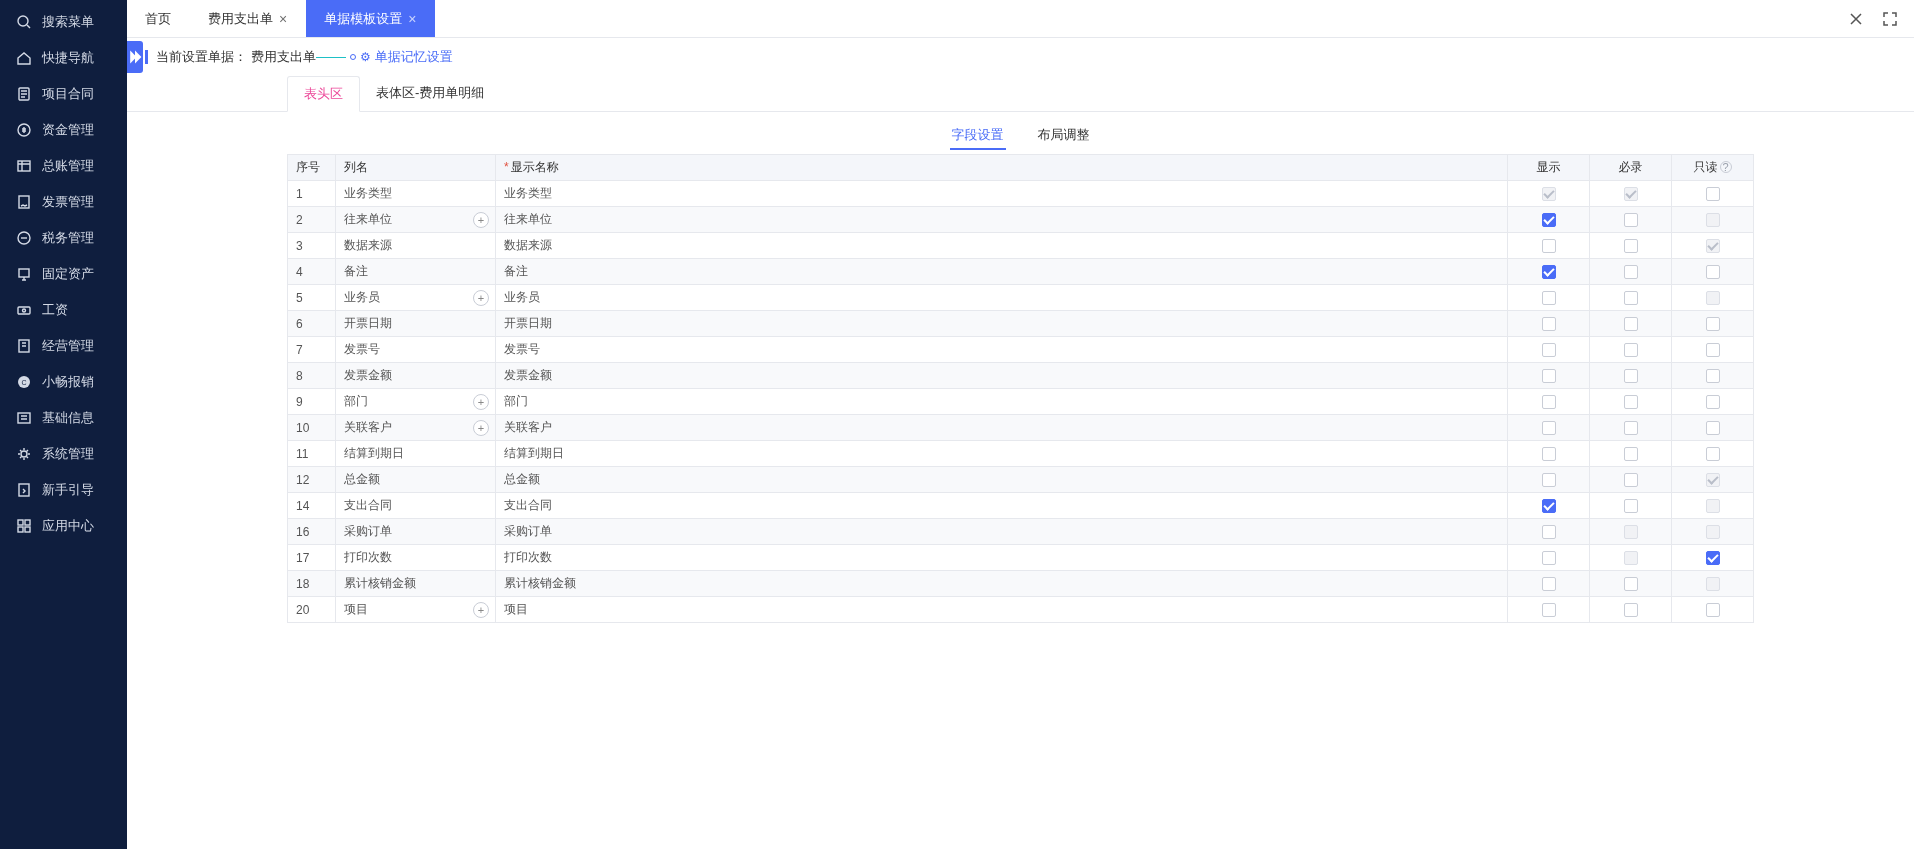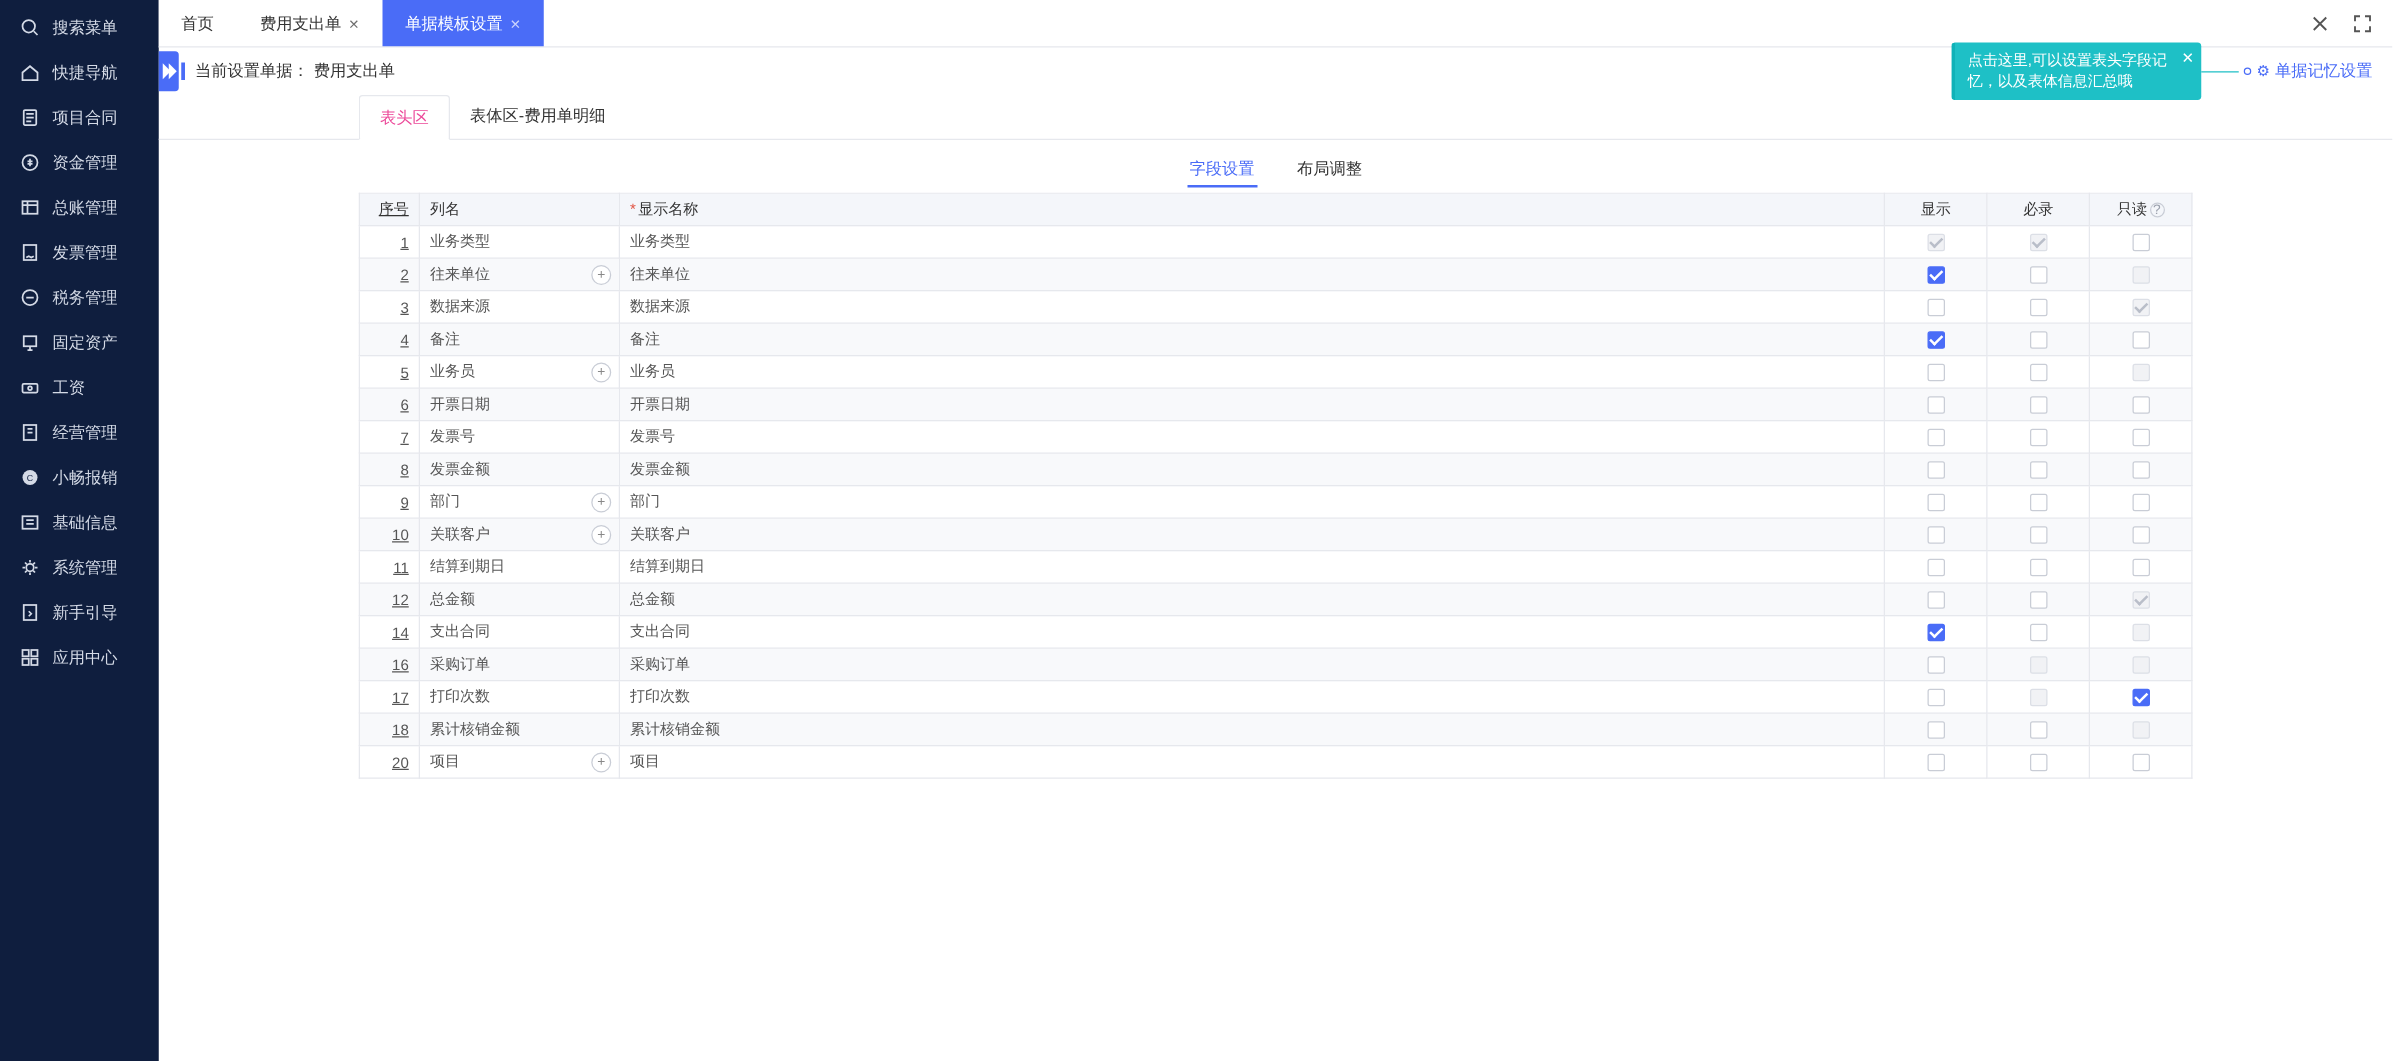--- a/index.html
+++ b/index.html
@@ -43,21 +43,21 @@
 
 .inner-tabs { display: flex; justify-content: center; gap: 30px; padding: 10px 0 4px; }
 .inner-tab { font-size: 13px; padding: 4px 2px; cursor: pointer; color: #333; }
 .inner-tab.active { color: #4a6cf7; border-bottom: 2px solid #4a6cf7; }
 
 
 .table-wrap { padding: 0 160px; flex: 1; overflow: auto; }
 table { width: 100%; border-collapse: collapse; }
 th, td { border: 1px solid #e6e8ed; padding: 0 8px; height: 26px; font-size: 12px; text-align: left; font-weight: normal; }
 th { background: #f4f6fa; color: #333; }
-.col-idx { width: 48px; text-align: right; text-decoration: underline; }
+.col-idx { width: 48px; text-align: left; }
 .col-name { width: 160px; position: relative; }
 .col-cb { width: 82px; text-align: center; }
 .req-star { color: #e15241; margin-right: 2px; }
 .add-btn { position: absolute; right: 6px; top: 50%; transform: translateY(-50%); width: 16px; height: 16px; border: 1px solid #c9cdd6; border-radius: 50%; display: inline-flex; align-items: center; justify-content: center; font-size: 11px; color: #888; cursor: pointer; background: #fff; }
 .cb { width: 14px; height: 14px; border: 1px solid #c9cdd6; border-radius: 2px; display: inline-block; vertical-align: middle; position: relative; cursor: pointer; background: #fff; }
 .cb.checked { background: #4a6cf7; border-color: #4a6cf7; }
 .cb.checked::after { content: ""; position: absolute; left: 3px; top: 0px; width: 4px; height: 8px; border: solid #fff; border-width: 0 2px 2px 0; transform: rotate(45deg); }
 .cb.disabled { background: #f1f2f5; border-color: #dcdfe6; cursor: default; }
 .cb.disabled.checked { }
 .cb.disabled.checked::after { border-color: #b9bec9; }
@@ -244,24 +244,20 @@
         <svg viewBox="0 0 10 10" width="10" height="10" fill="#fff">
             <path d="M2 1l4 4-4 4z"></path>
             <path d="M5 1l4 4-4 4z"></path>
           </svg>
       </div>
       <div class="current-doc">
         <span class="bar"></span>
         <span>当前设置单据：</span>
         <span>费用支出单</span>
       </div>
-      <div class="tip-bubble">
-        <span>点击这里,可以设置表头字段记忆，以及表体信息汇总哦</span>
-        <span class="bubble-close">✕</span>
-      </div>
       <div class="tip-line"></div>
       <div class="memory-link">
         <span class="dot"></span>
         <span class="gear">⚙</span>
         <span>单据记忆设置</span>
       </div>
     </div>
 
     <div class="subtabs" id="subtabs">
         <div class="subtab active">表头区</div>

